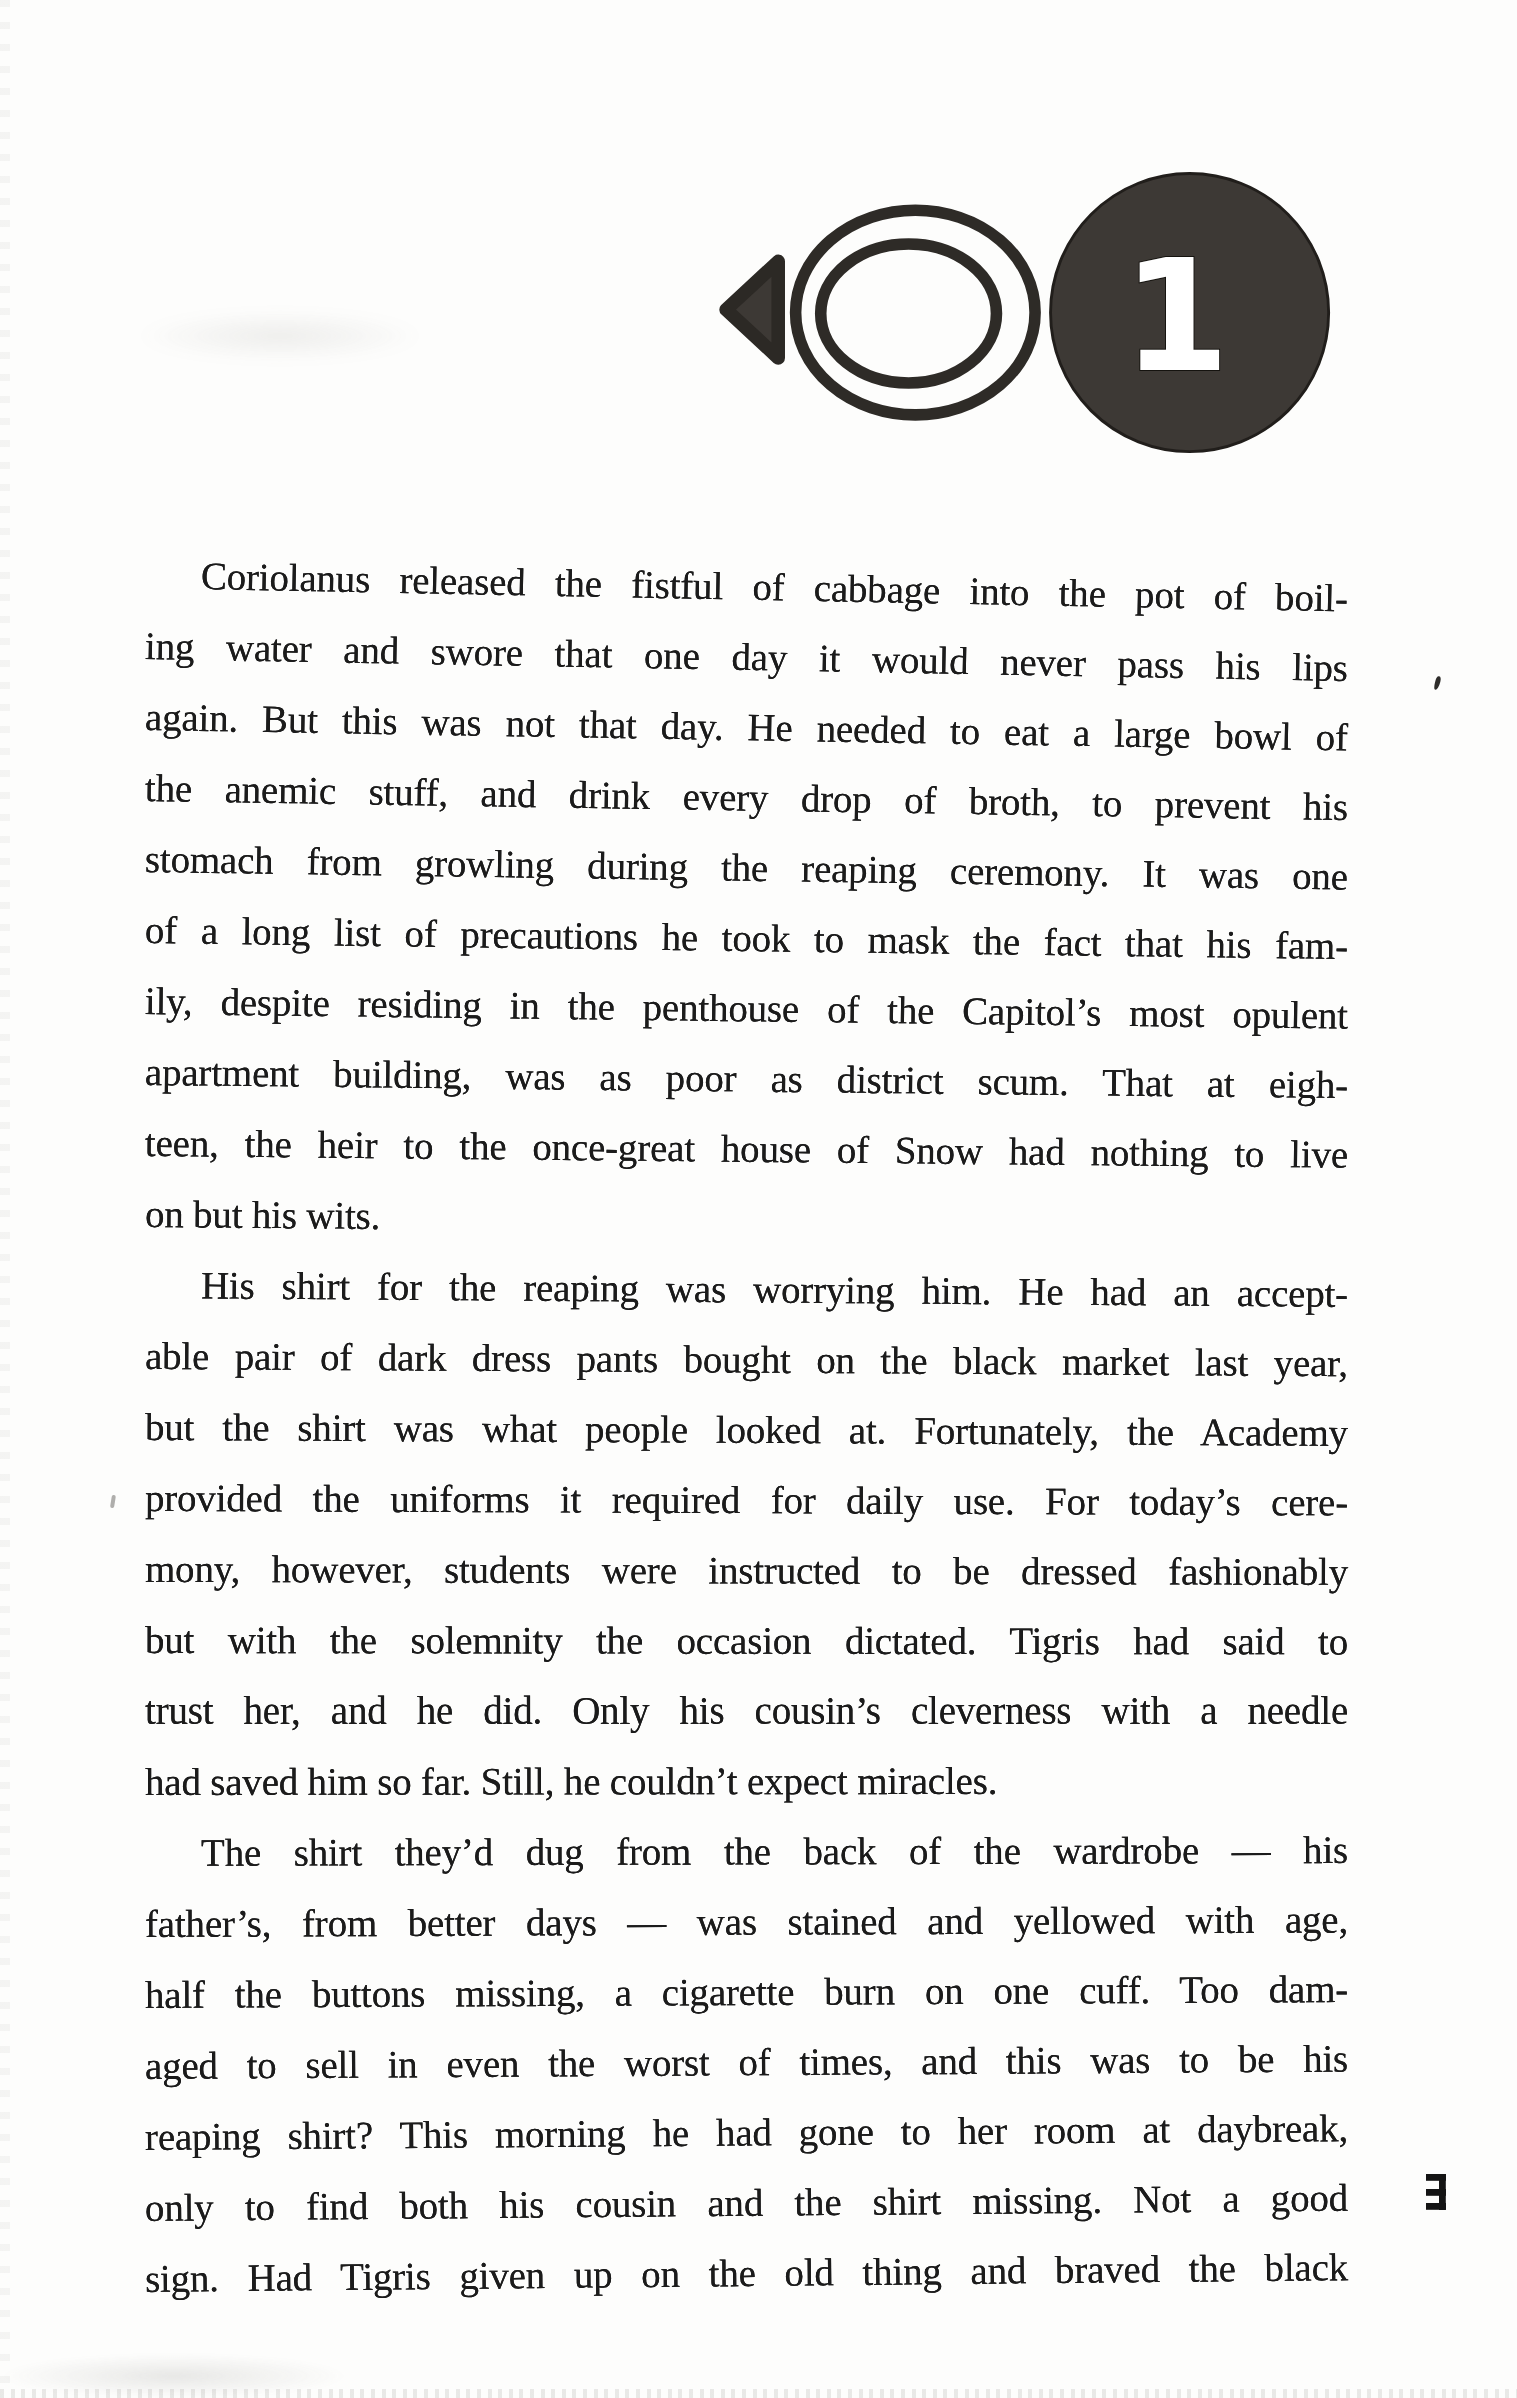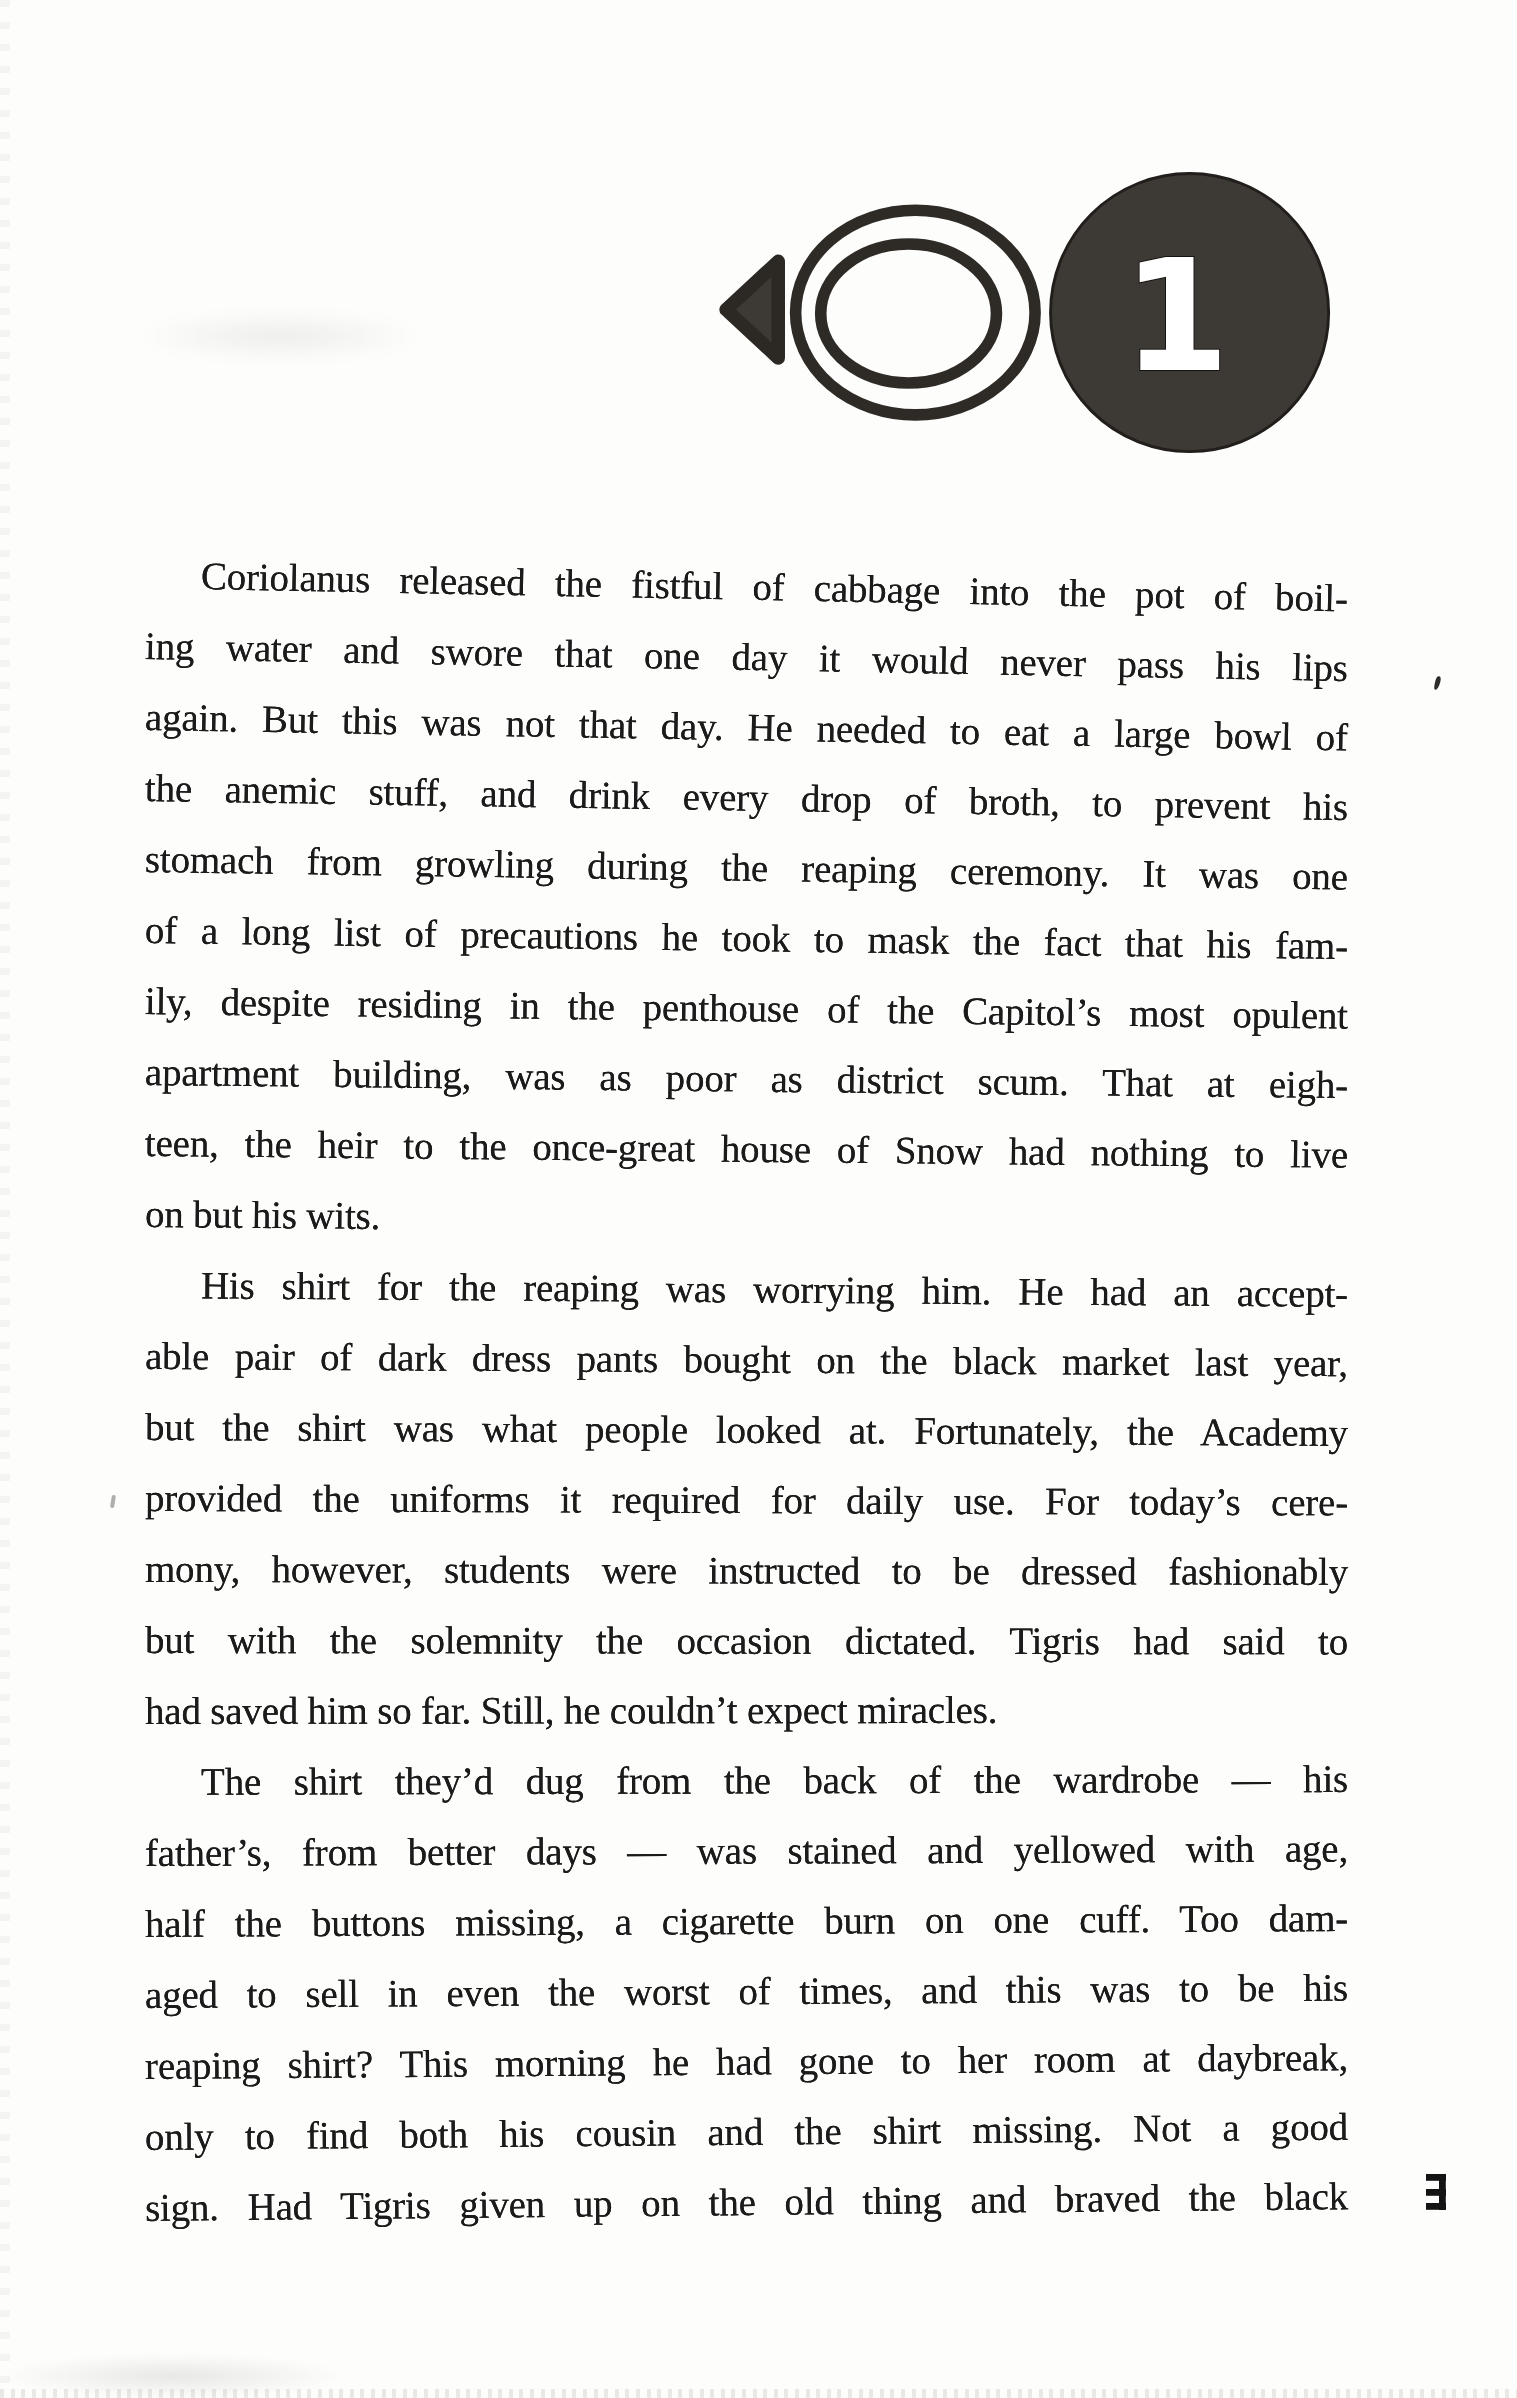--- a/index.html
+++ b/index.html
@@ -110,20 +110,21 @@
       <div class="line" style="transform: rotate(0.56deg);">teen, the heir to the once-great house of Snow had nothing to live</div>
       <div class="line end" style="transform: rotate(0.49deg);">on but his wits.</div>
     </div>
     <div>
       <div class="line indent" style="transform: rotate(0.42deg);">His shirt for the reaping was worrying him. He had an accept-</div>
       <div class="line" style="transform: rotate(0.35deg);">able pair of dark dress pants bought on the black market last year,</div>
       <div class="line" style="transform: rotate(0.28deg);">but the shirt was what people looked at. Fortunately, the Academy</div>
       <div class="line" style="transform: rotate(0.21deg);">provided the uniforms it required for daily use. For today’s cere-</div>
       <div class="line" style="transform: rotate(0.14deg);">mony, however, students were instructed to be dressed fashionably</div>
       <div class="line" style="transform: rotate(0.07deg);">but with the solemnity the occasion dictated. Tigris had said to</div>
+      <div class="line" style="transform: rotate(0deg);">trust her, and he did. Only his cousin’s cleverness with a needle</div>
       <div class="line end" style="transform: rotate(-0.07deg);">had saved him so far. Still, he couldn’t expect miracles.</div>
     </div>
     <div>
       <div class="line indent" style="transform: rotate(-0.14deg);">The shirt they’d dug from the back of the wardrobe — his</div>
       <div class="line" style="transform: rotate(-0.21deg);">father’s, from better days — was stained and yellowed with age,</div>
       <div class="line" style="transform: rotate(-0.28deg);">half the buttons missing, a cigarette burn on one cuff. Too dam-</div>
       <div class="line" style="transform: rotate(-0.35deg);">aged to sell in even the worst of times, and this was to be his</div>
       <div class="line" style="transform: rotate(-0.42deg);">reaping shirt? This morning he had gone to her room at daybreak,</div>
       <div class="line" style="transform: rotate(-0.49deg);">only to find both his cousin and the shirt missing. Not a good</div>
       <div class="line" style="transform: rotate(-0.56deg);">sign. Had Tigris given up on the old thing and braved the black</div>

